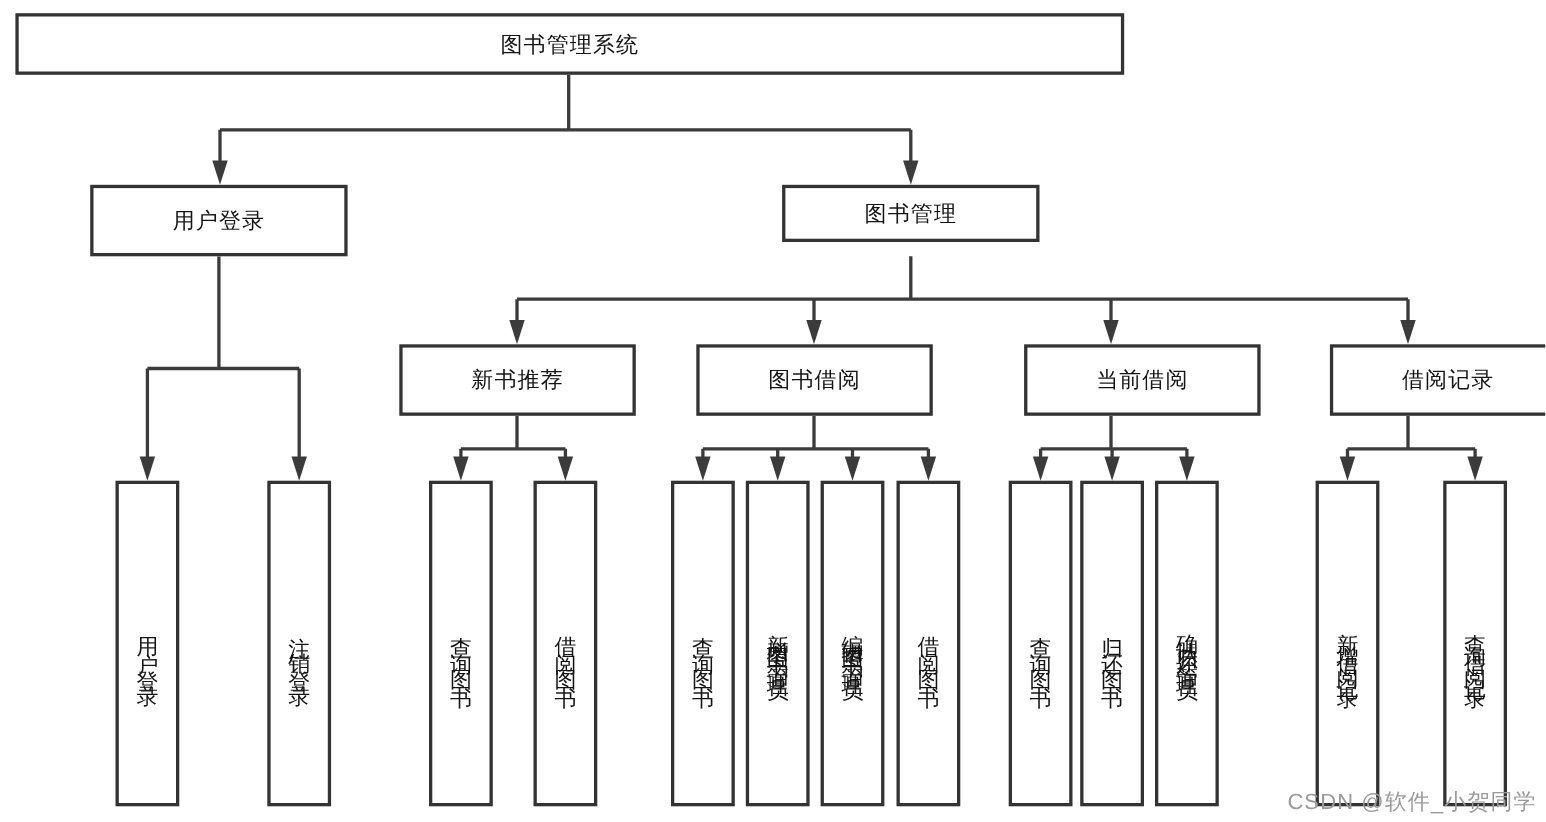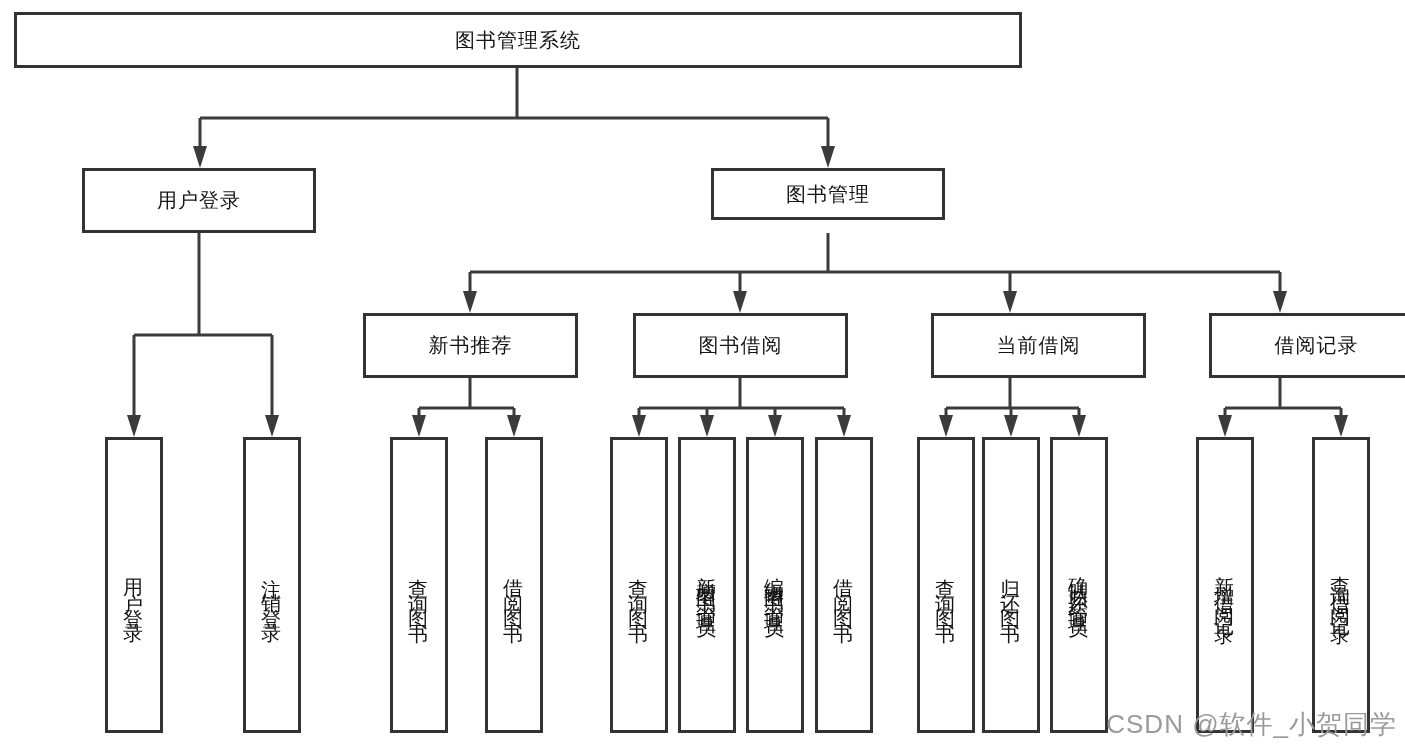--- a/index.html
+++ b/index.html
@@ -62,21 +62,21 @@
   .lf08 { left: 815px; }
   .lf09 { left: 917px; }
   .lf10 { left: 982px; }
   .lf11 { left: 1050px; }
   .lf12 { left: 1196px; }
   .lf13 { left: 1312px; }
   .watermark {
     position: absolute;
     right: 8px;
     bottom: 5px;
-    font-size: 26px;
+    font-size: 20px;
     color: #9a9a9a;
     letter-spacing: 1px;
     z-index: 5;
     white-space: nowrap;
   }
 </style>
 </head>
 <body>
 
 <div class="canvas">

